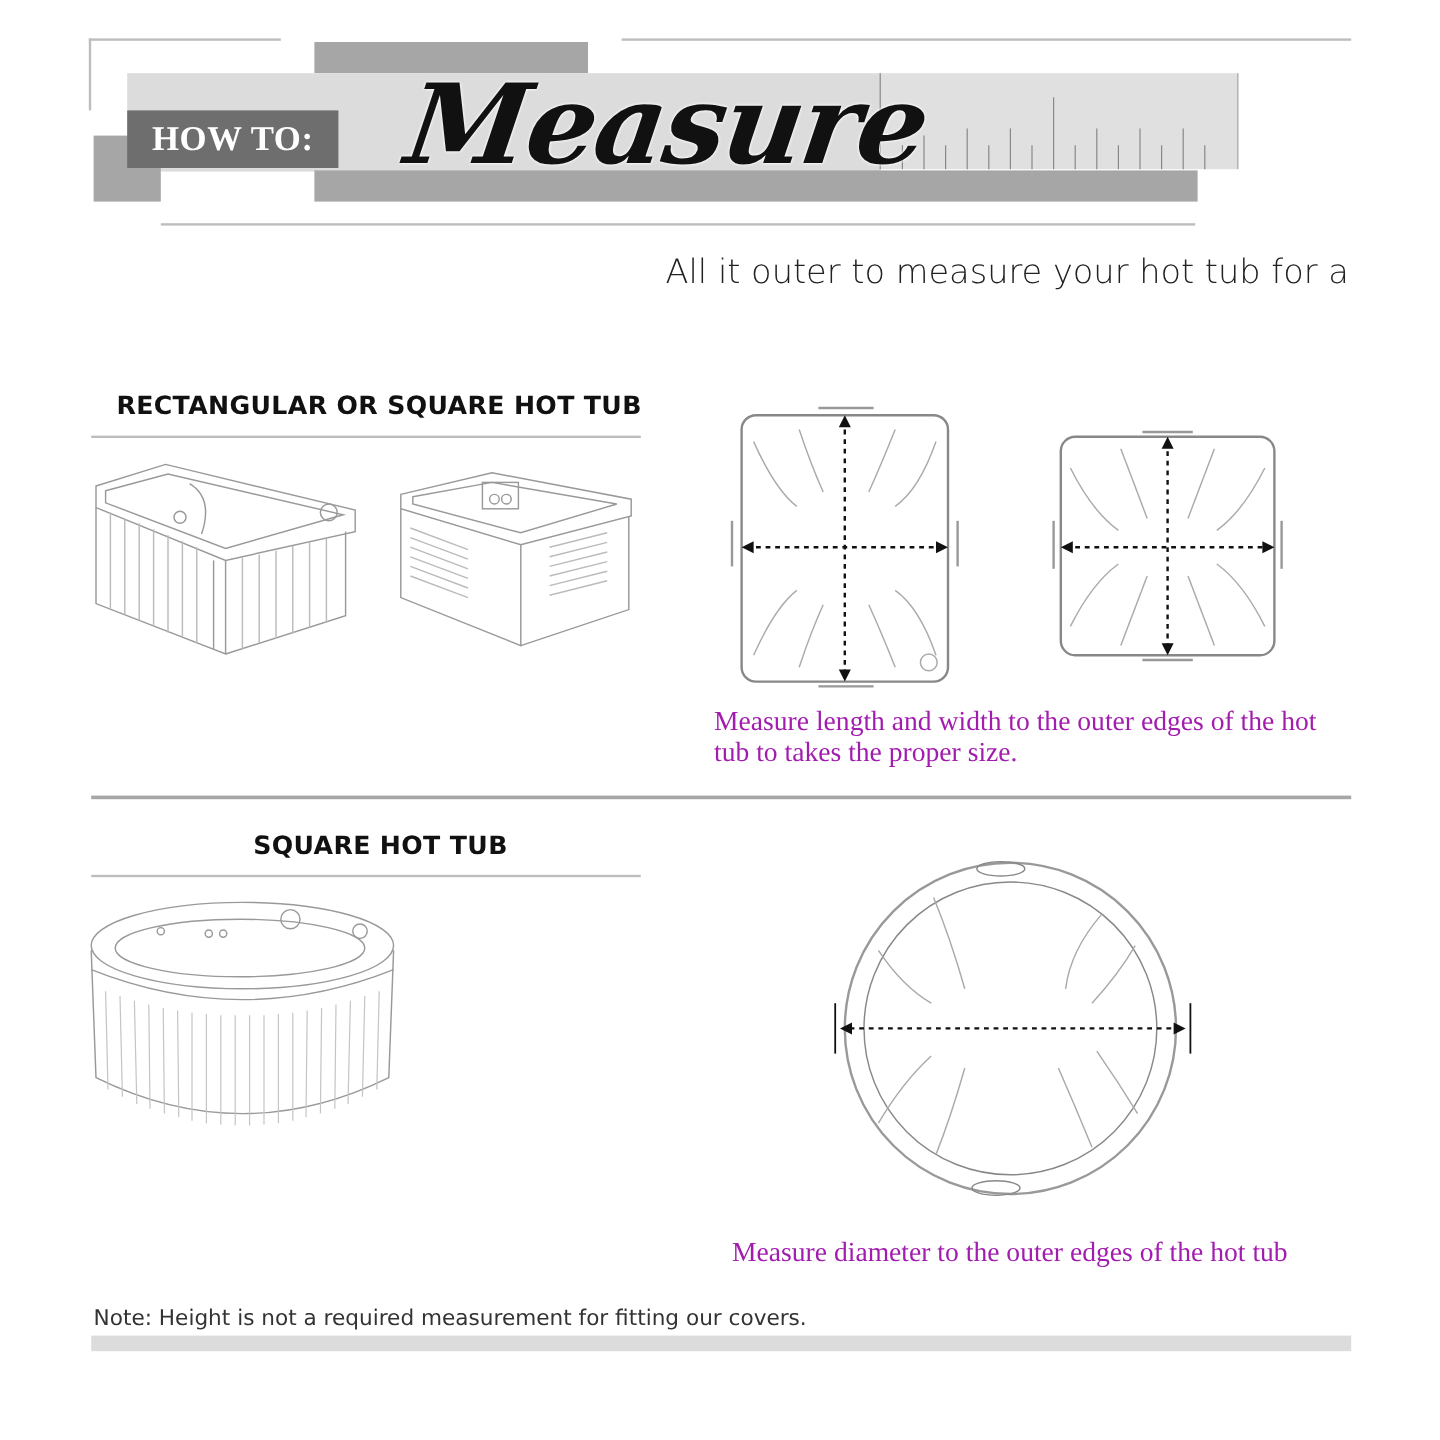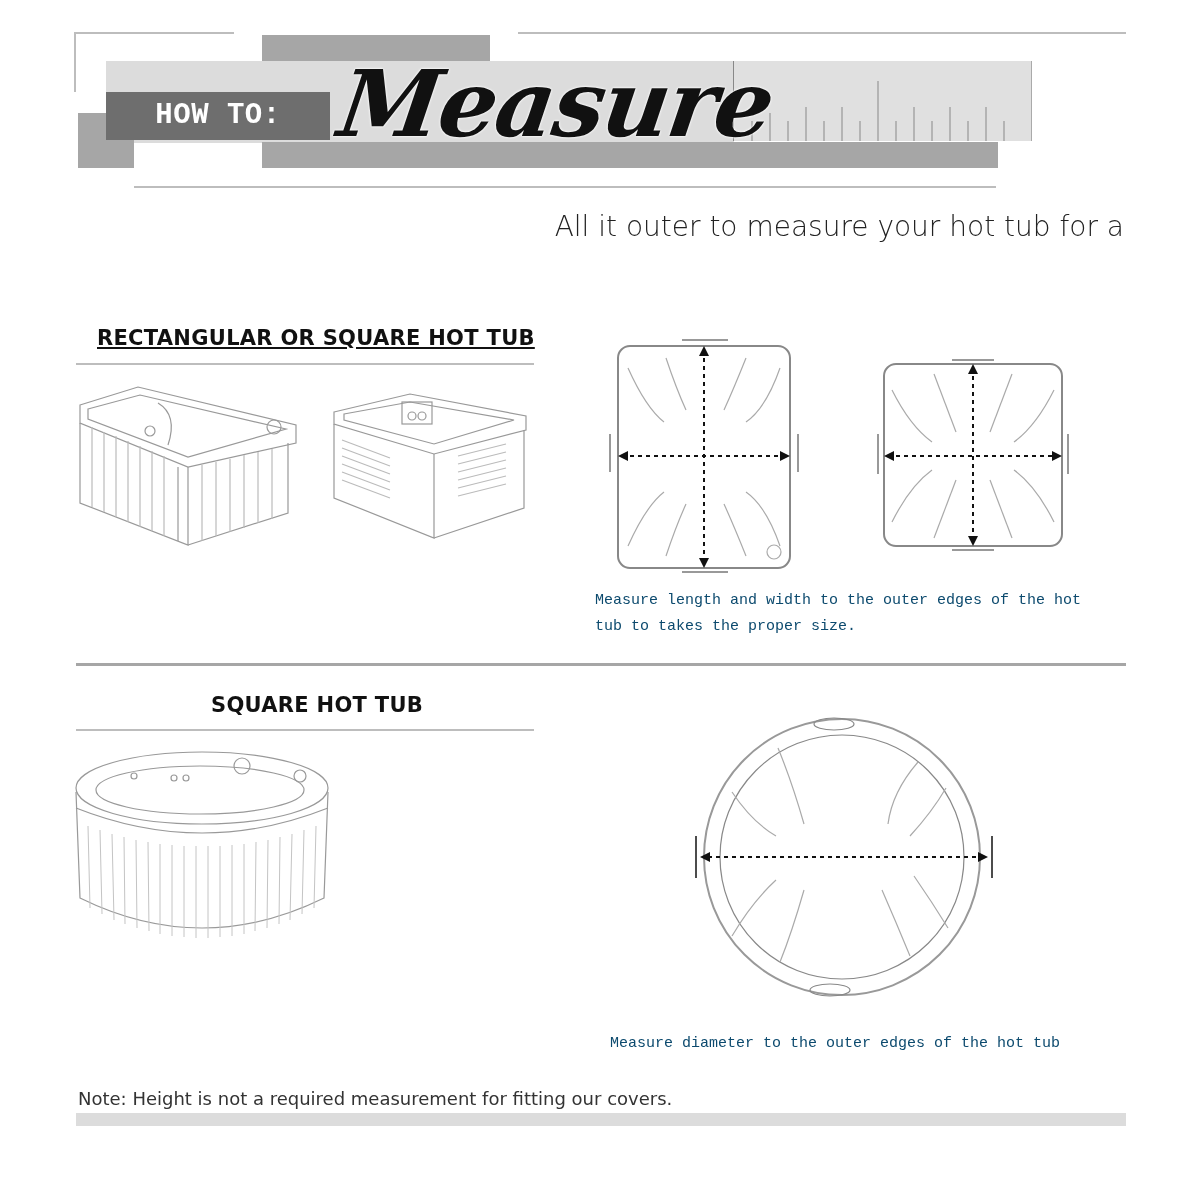--- a/index.html
+++ b/index.html
@@ -1,24 +1,24 @@
 <!DOCTYPE html>
 <html><head>
 <meta charset="utf-8">
 <style>
   html,body{margin:0;padding:0;background:#fff;}
   body{width:1200px;height:1200px;position:relative;overflow:hidden;font-family:"Liberation Sans",sans-serif;color:#1a1a1a;}
   .abs{position:absolute;}
   .hline{position:absolute;height:2px;background:#bdbdbd;}
   .vline{position:absolute;width:2px;background:#bdbdbd;}
-  .howto-box{position:absolute;left:106px;top:92px;width:224px;height:48px;background:#6e6e6e;color:#fff;font-weight:bold;font-size:29px;line-height:48px;text-align:center;letter-spacing:0.5px;font-family:Liberation Mono, monospace;}
+  .howto-box{position:absolute;left:106px;top:92px;width:176px;height:48px;background:#6e6e6e;color:#fff;font-weight:bold;font-size:29px;line-height:48px;text-align:center;letter-spacing:0.5px;font-family:Liberation Serif, serif;}
   .script-title{position:absolute;left:340px;top:50px;font-family:"DejaVu Serif",serif;font-style:italic;font-weight:bold;font-size:92px;color:#111;letter-spacing:-2px;text-shadow:0 0 2px #fff,0 0 3px #fff;transform:skewX(-8deg);}
   .subtitle{position:absolute;right:76px;top:208px;width:600px;text-align:right;font-size:28px;line-height:38px;color:#222;font-family:"DejaVu Sans",sans-serif;font-weight:300;}
   .section-heading{position:absolute;font-weight:bold;font-size:21px;color:#111;letter-spacing:0.3px;font-family:"DejaVu Sans",sans-serif;}
-  .caption{position:absolute;font-size:15px;line-height:26px;color:#0c4a6e;font-family:Liberation Mono, monospace;}
+  .caption{position:absolute;font-size:23px;line-height:26px;color:#a21caf;font-family:Liberation Serif, serif;}
   .note{position:absolute;left:78px;top:1088px;font-size:18px;color:#333;font-family:"DejaVu Sans",sans-serif;}
   svg{position:absolute;overflow:visible;}
 </style>
 </head>
 <body>
 
 <div>
 
   <div class="hline" style="left:74px;top:32px;width:160px;"></div>
   <div class="vline" style="left:74px;top:32px;height:60px;"></div>
@@ -52,21 +52,21 @@
     </svg>
   </div>
   <div class="howto-box">HOW TO:</div>
   <div class="script-title">Measure</div>
 </div>
 
 <div class="subtitle">
   <div>All it outer to measure your hot tub for a</div>
 </div>
 
-<div class="section-heading" style="left:97px;top:326px;text-decoration:underline;">RECTANGULAR OR SQUARE HOT TUB</div>
+<div class="section-heading" style="left:97px;top:326px;">RECTANGULAR OR SQUARE HOT TUB</div>
 <div class="hline" style="left:76px;top:363px;width:458px;"></div>
 
 <svg width="230" height="160" style="left:78px;top:385px;">
   <g fill="none" stroke="#999" stroke-width="1.2">
     <path d="M2 20 L60 2 L218 40 L218 58 L110 82 L2 38 Z"></path>
     <path d="M10 24 L62 10 L208 44 L110 72 L10 34 Z"></path>
     <path d="M2 38 L2 118 L110 160 L110 82"></path>
     <path d="M110 160 L210 128 L210 58"></path>
     <path d="M100 82 L100 156"></path>
     <g stroke="#bbb">

